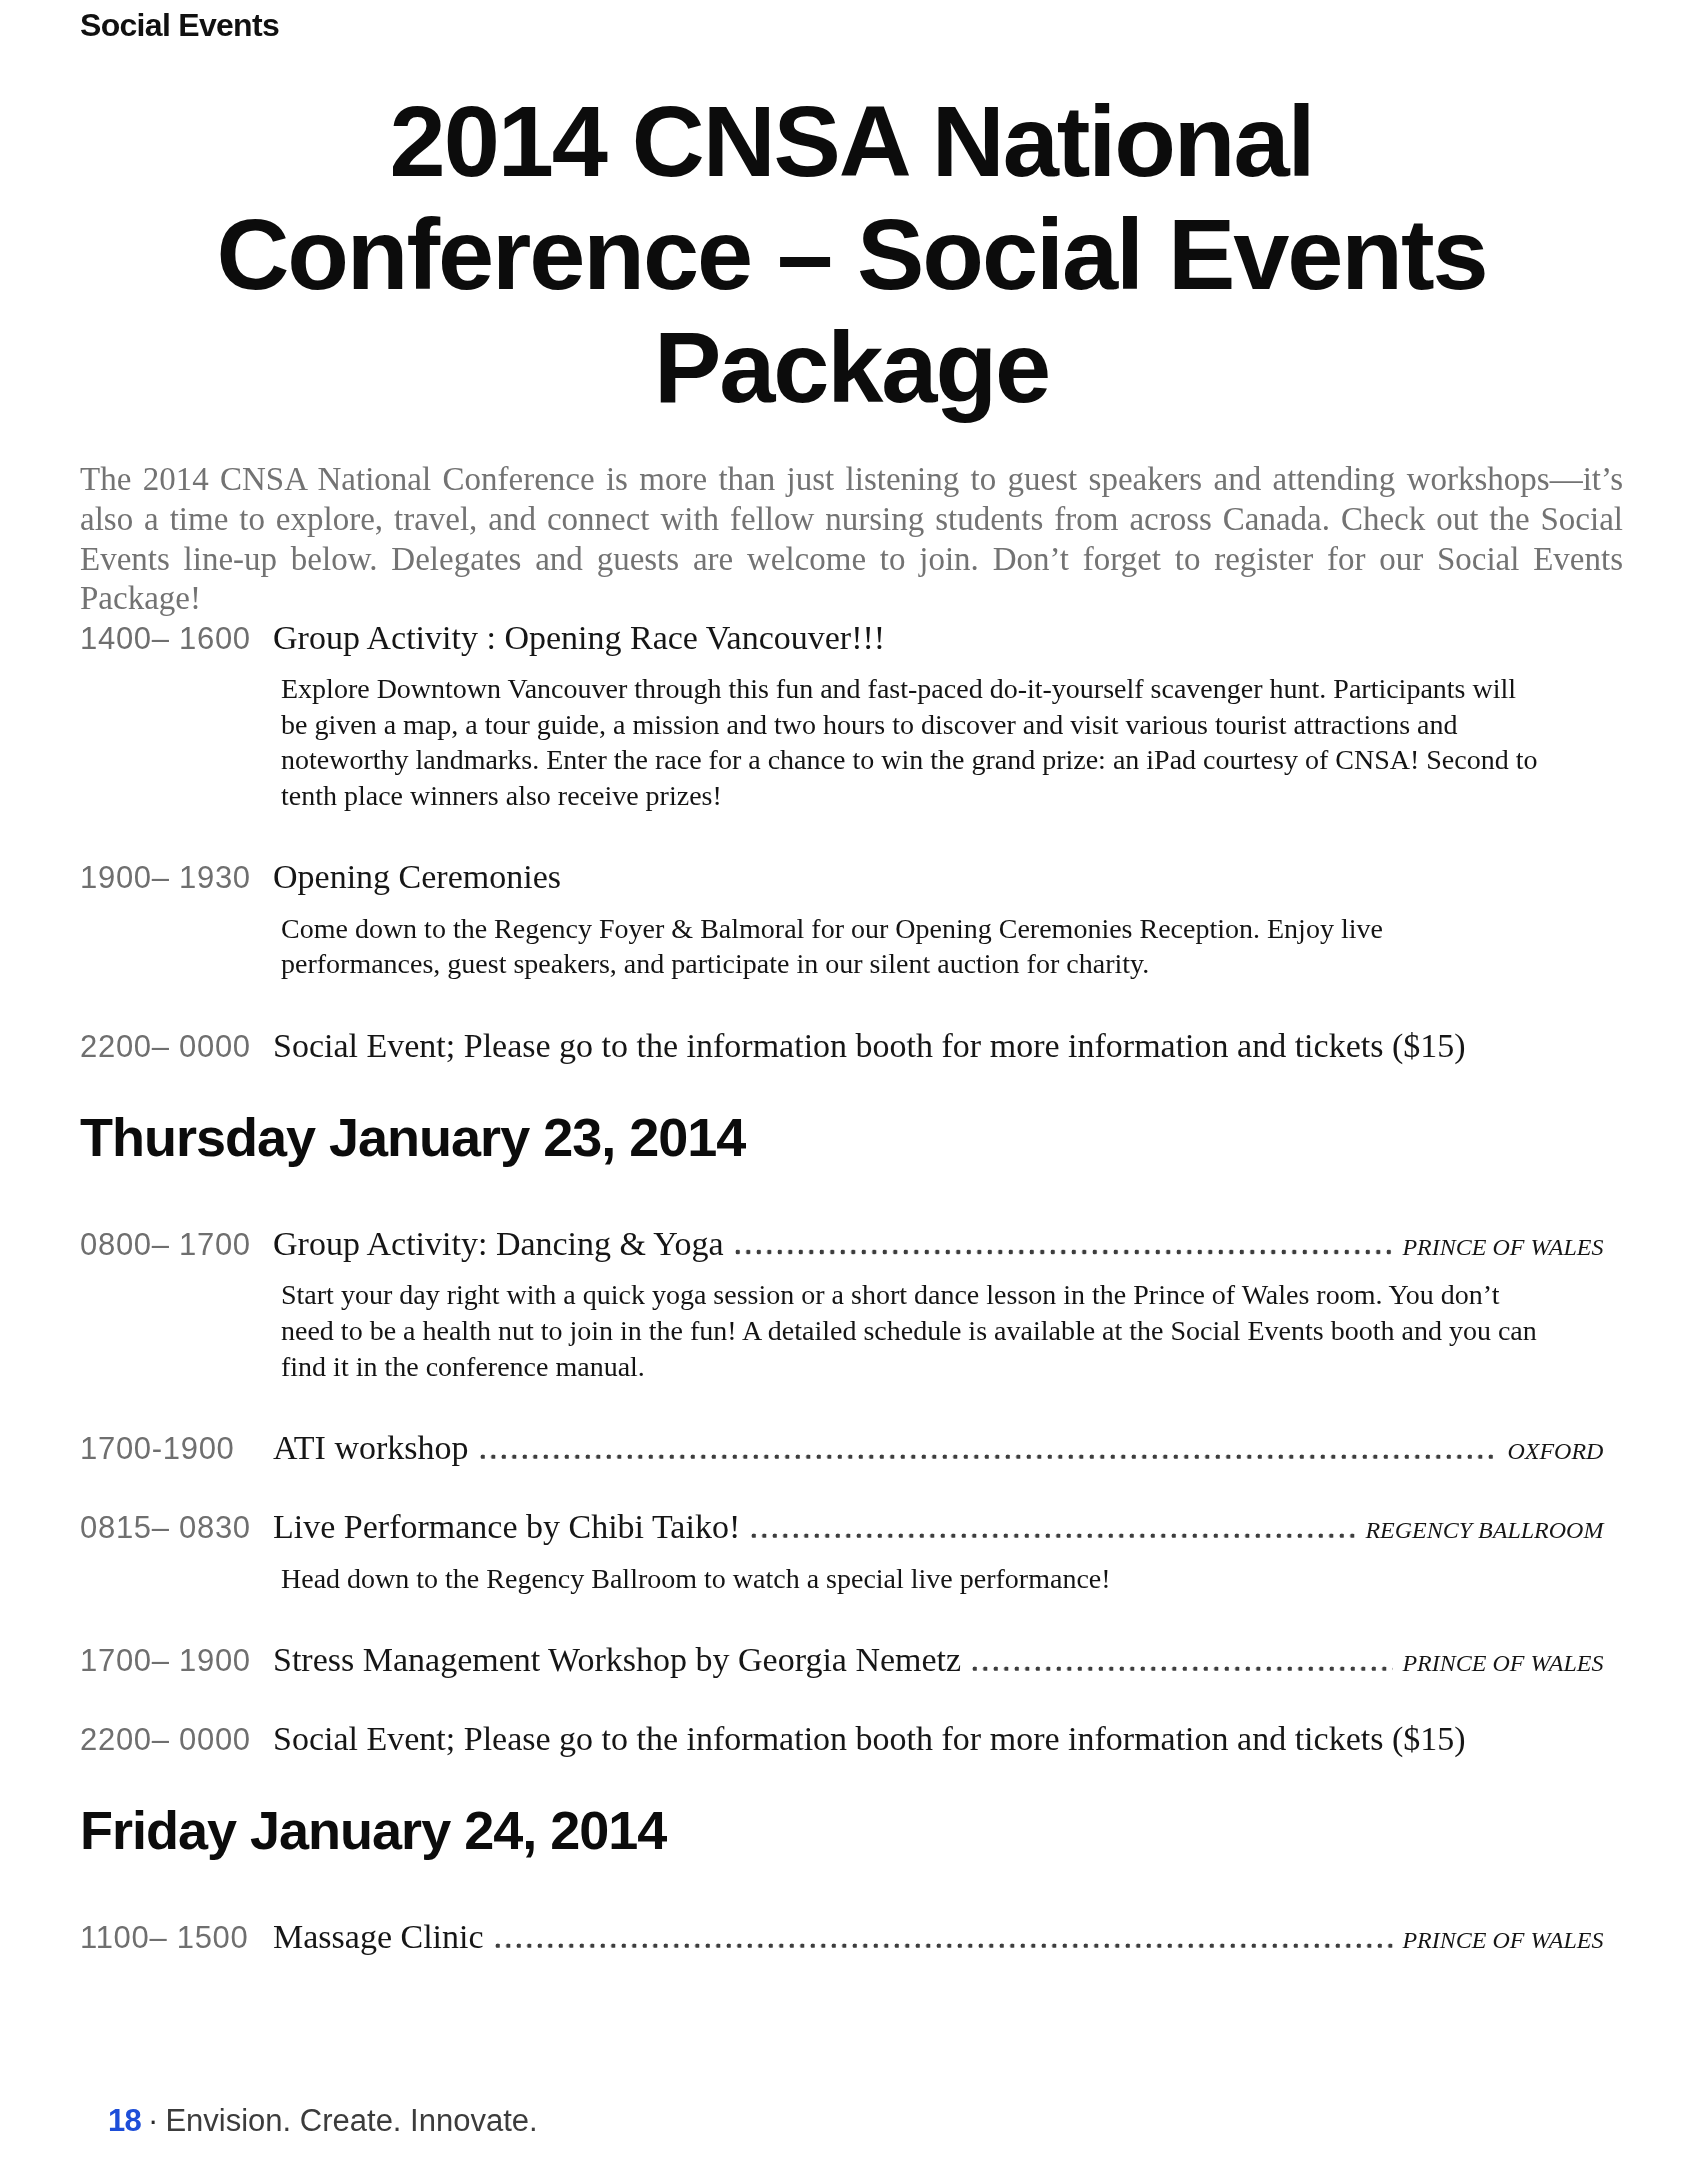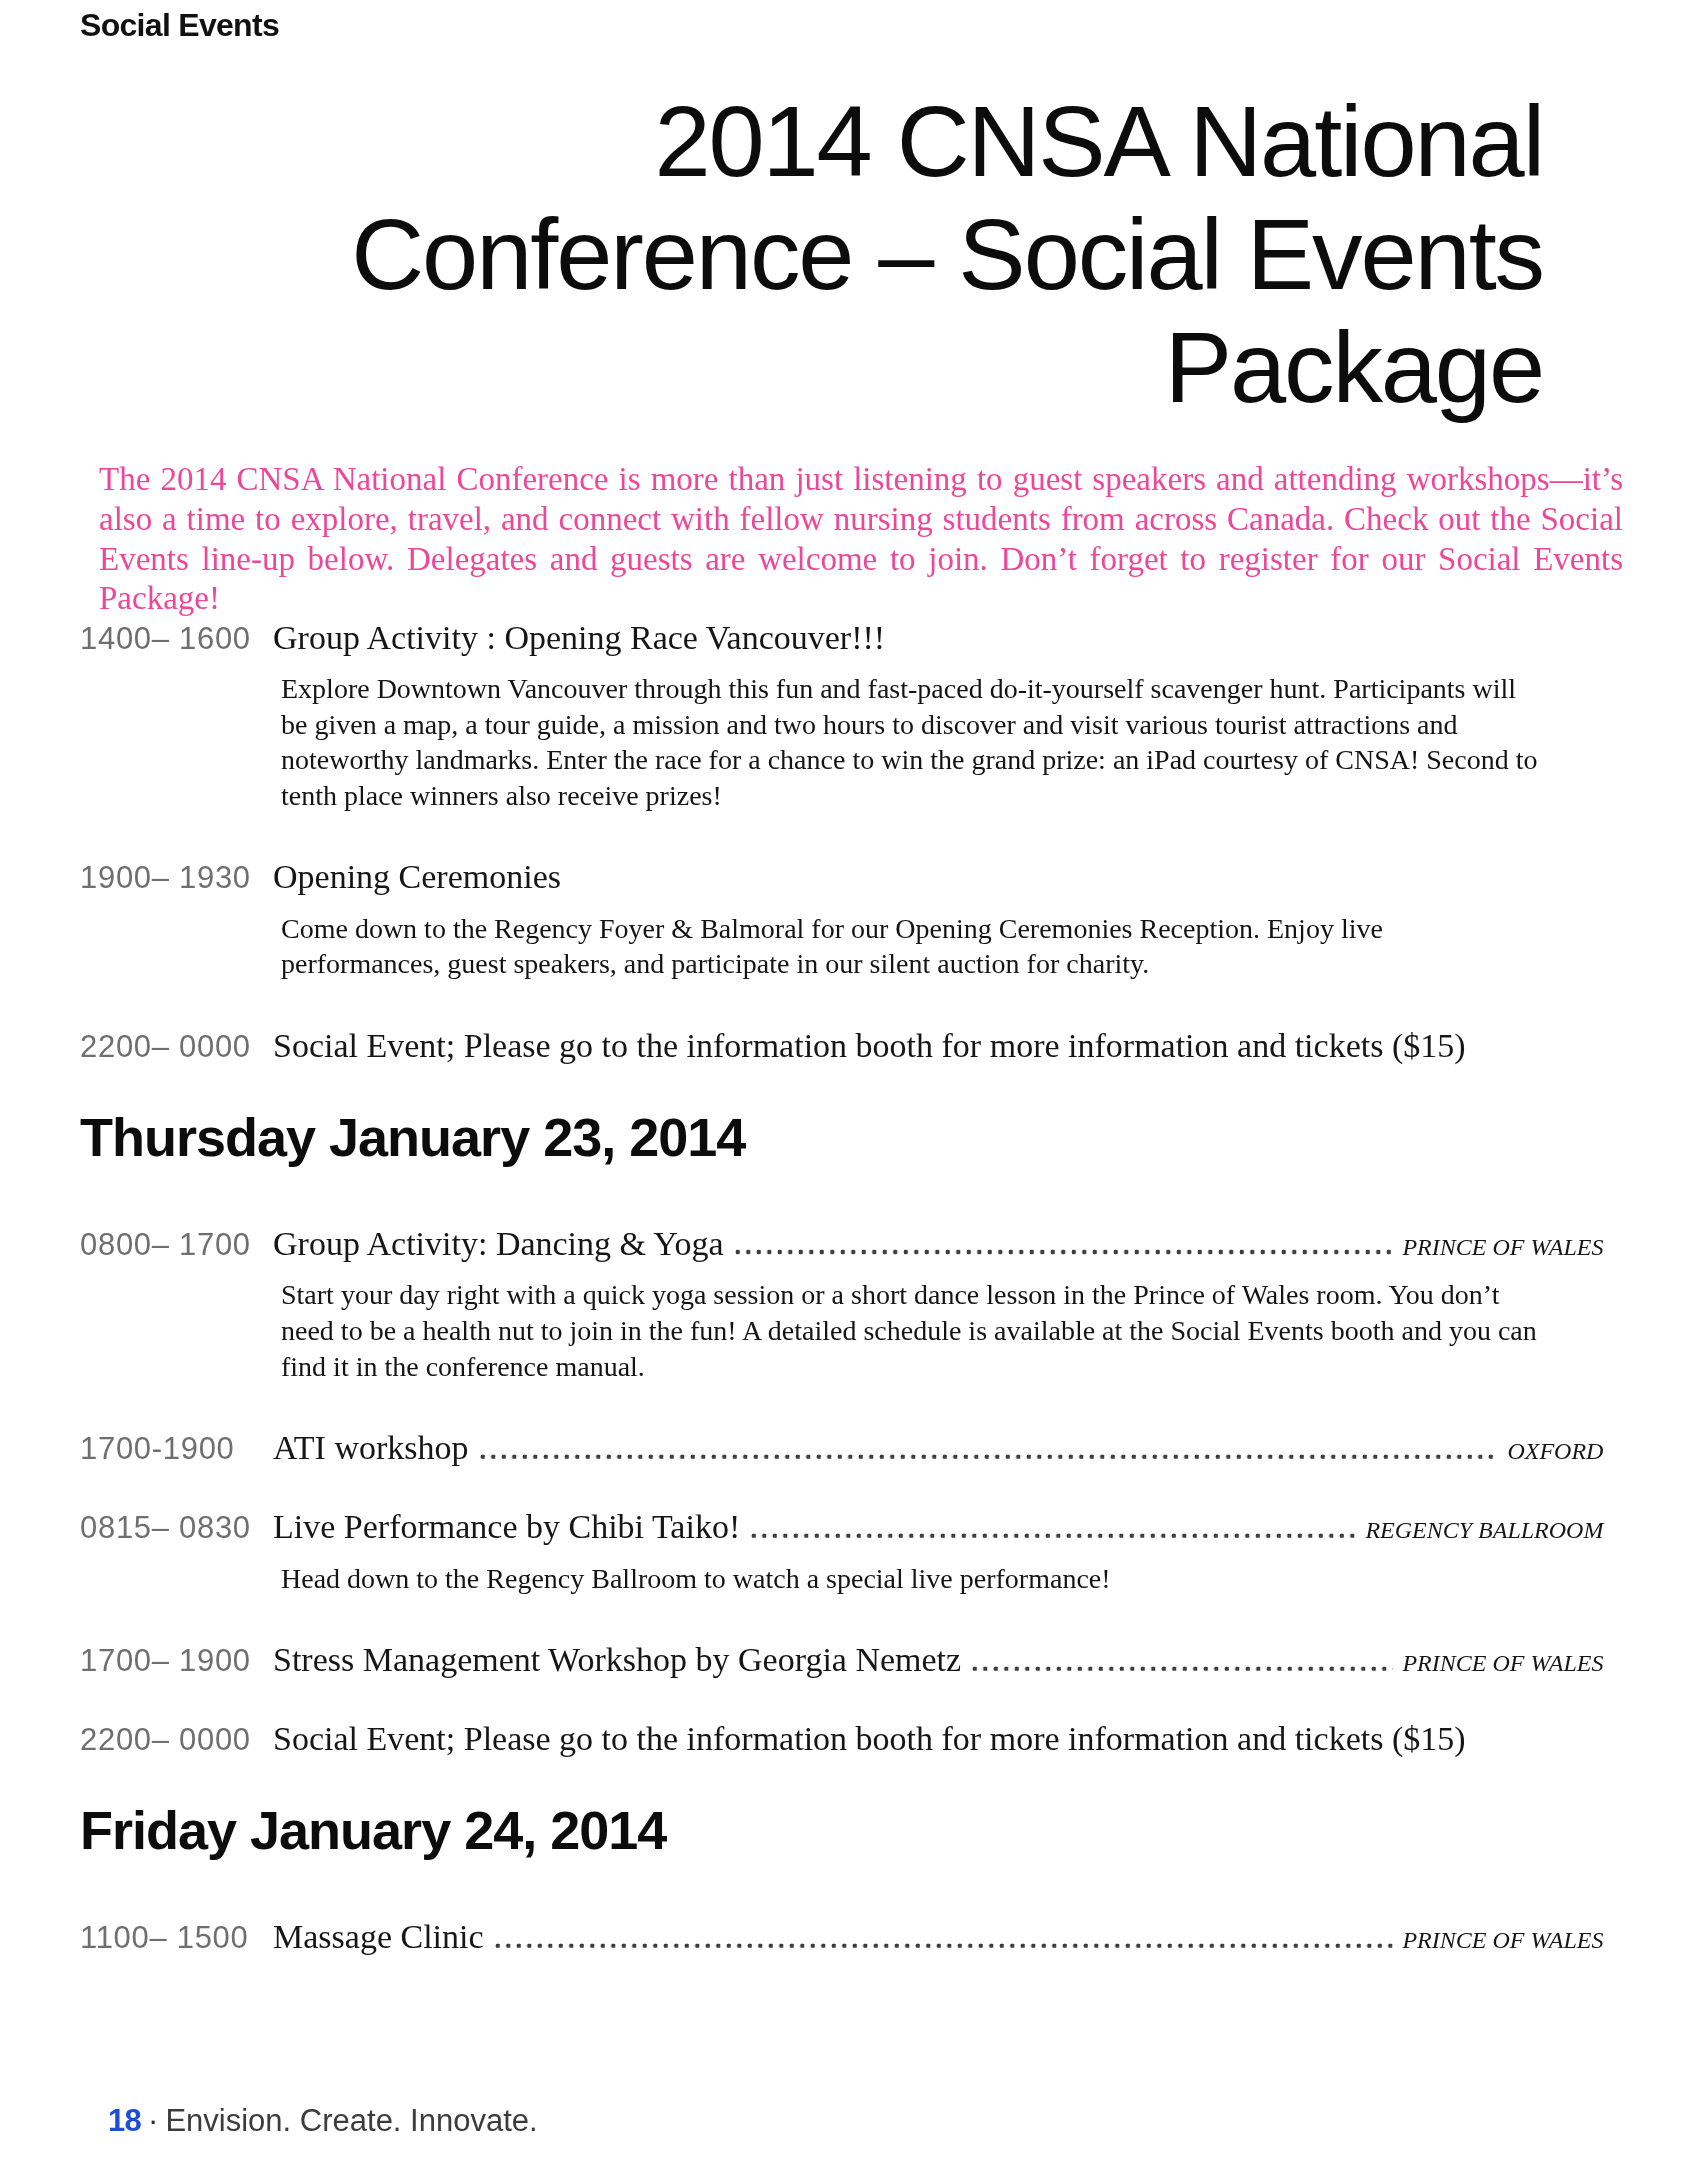--- a/index.html
+++ b/index.html
@@ -18,36 +18,35 @@
   }
   .kicker {
     font-family:"Liberation Sans", sans-serif;
     font-weight:bold;
     font-size:32px;
     letter-spacing:-0.7px;
     color:#111;
   }
   .title {
     font-family:"Liberation Sans", sans-serif;
-    font-weight:normal;
+    font-weight:bold;
     font-size:101px;
     line-height:1.12;
     letter-spacing:-2.1px;
-    text-align:right;
+    text-align:center;
     max-width:1383px;
     margin:41px auto 0 auto;
     color:#0c0c0c;
   }
   .intro {
     margin-top:36px;
     font-size:33px;
     line-height:1.2;
     text-align:justify;
-    color:#ec4899;
-    margin-left:19px;
+    color:#737373;
   }
   .day-heading {
     font-family:"Liberation Sans", sans-serif;
     font-weight:bold;
     font-size:54px;
     letter-spacing:-1px;
     color:#0c0c0c;
     margin:38px 0 57px 0;
   }
   .event-row {

